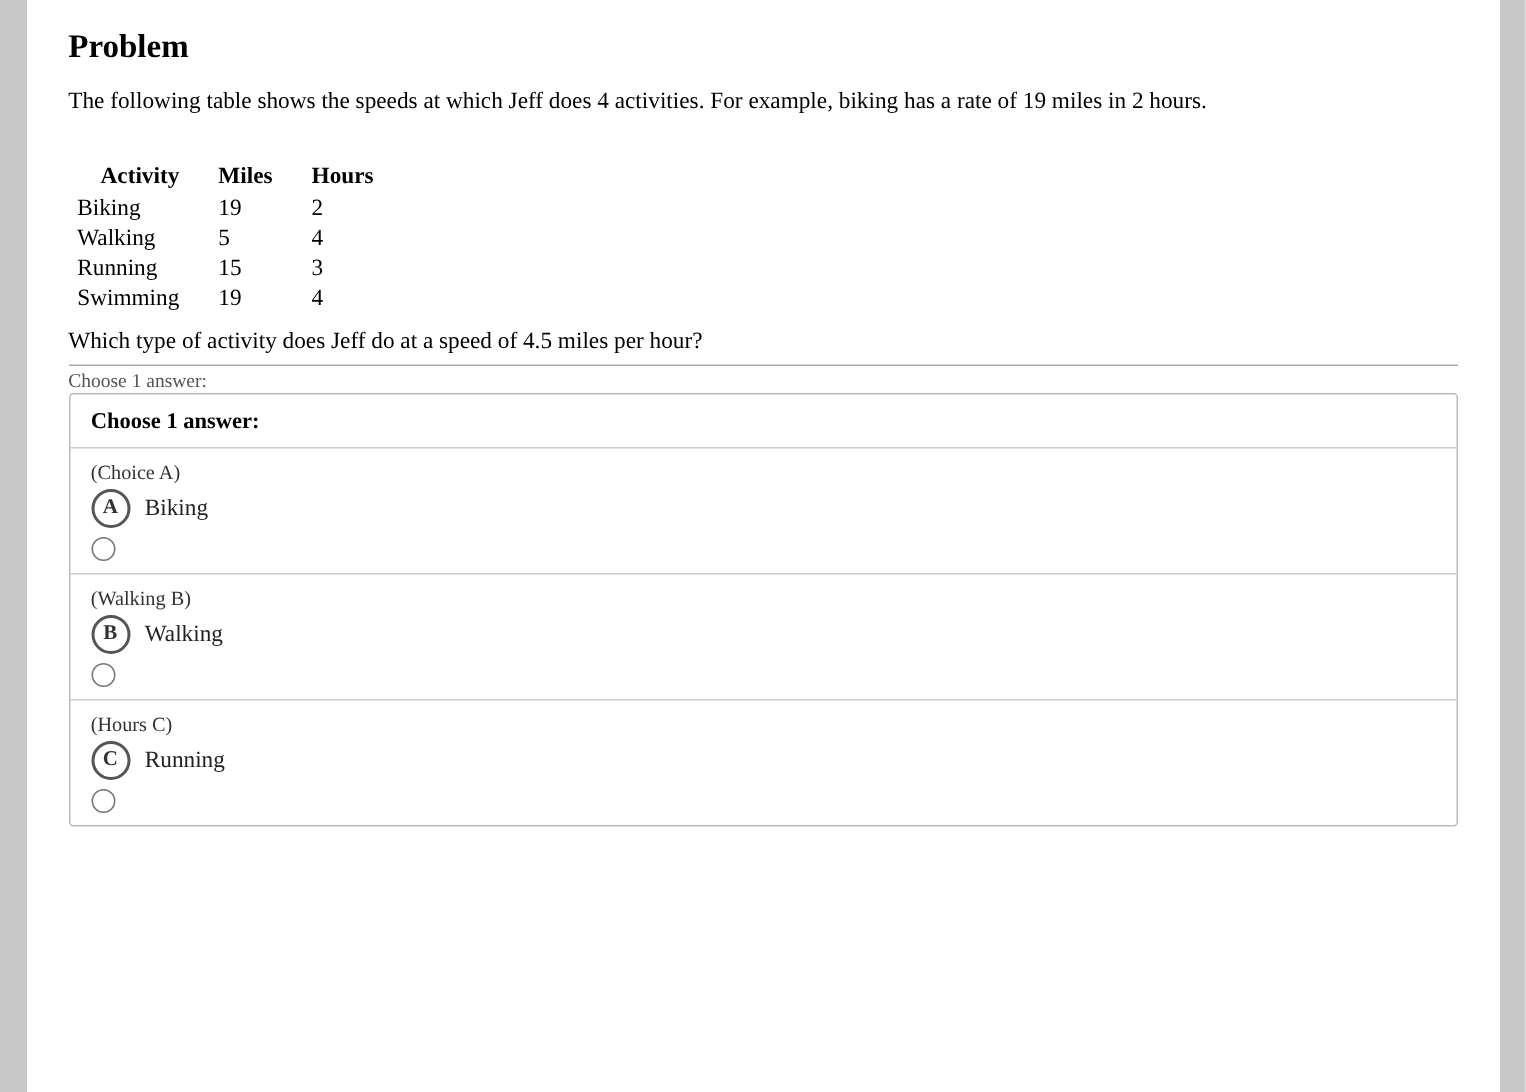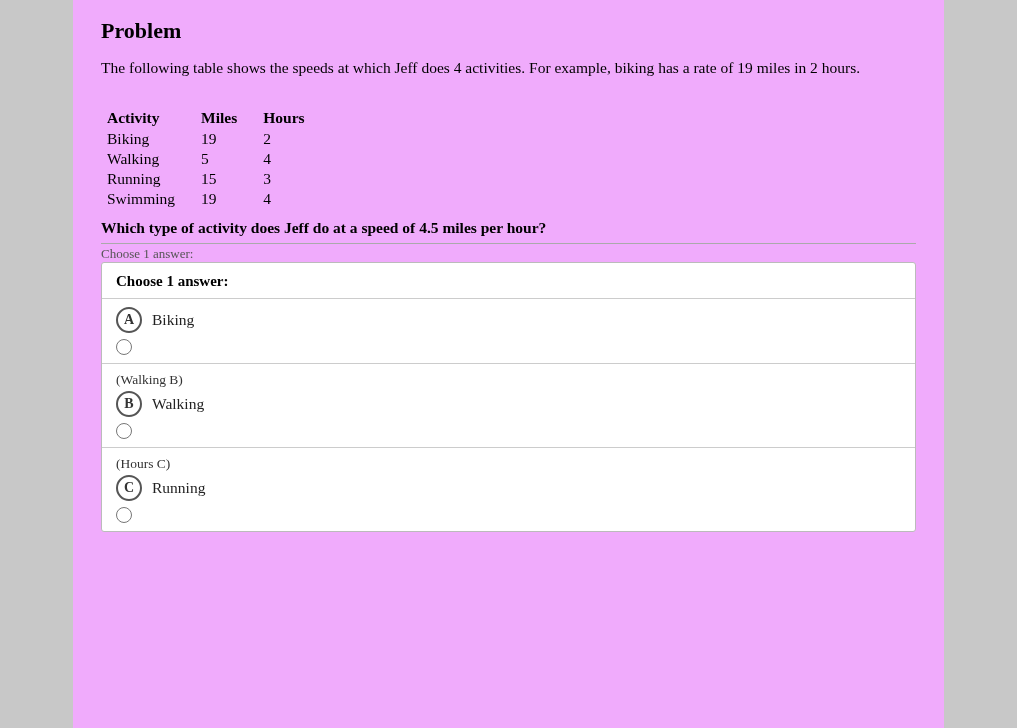--- a/index.html
+++ b/index.html
@@ -7,54 +7,54 @@
       background: #c8c8c8;
       font-family: Georgia, 'Times New Roman', serif;
       font-size: 16px;
       display: flex;
       justify-content: center;
       align-items: flex-start;
       min-height: 728px;
       padding: 0;
     }
     .page-container {
-      background: #f0abfc;
-      width: 871px;
+      background: #ffffff;
+      width: 982px;
       min-height: 728px;
       padding: 18px 28px 28px 28px;
     }
     .problem-title {
       font-size: 22px;
       font-weight: bold;
       margin-bottom: 12px;
     }
     .problem-text {
       font-size: 15.5px;
       line-height: 1.5;
       margin-bottom: 28px;
     }
     .activity-table {
       border-collapse: collapse;
       margin-bottom: 10px;
       margin-left: 4px;
     }
     .activity-table th {
       font-weight: bold;
-      text-align: left;
+      text-align: right;
       padding: 2px 24px 2px 2px;
       font-size: 15.5px;
     }
     .activity-table td {
       text-align: left;
       padding: 1px 24px 1px 2px;
       font-size: 15.5px;
     }
     .question-text {
       font-size: 15.5px;
-      font-weight: bold;
+      font-weight: normal;
       margin-bottom: 6px;
     }
     .choose-label-outer {
       font-size: 13px;
       color: #555;
       border-top: 1px solid #aaa;
       padding-top: 2px;
       margin-bottom: 0;
       display: flex;
       align-items: center;
@@ -163,20 +163,21 @@
   <div class="question-text">Which type of activity does Jeff do at a speed of 4.5 miles per hour?</div>
 
   <div class="choose-label-outer">
     <span>Choose 1 answer:</span>
   </div>
 
   <div class="answer-box">
     <div class="answer-box-header">Choose 1 answer:</div>
     <div id="choices-container">
         <div class="choice-row">
+          <div class="choice-label-text">(Choice A)</div>
           <div class="choice-inner">
             <div class="choice-circle">A</div>
             <span class="choice-text">Biking</span>
           </div>
           <div class="radio-btn"></div>
         </div>
         <div class="choice-row">
           <div class="choice-label-text">(Walking B)</div>
           <div class="choice-inner">
             <div class="choice-circle">B</div>

